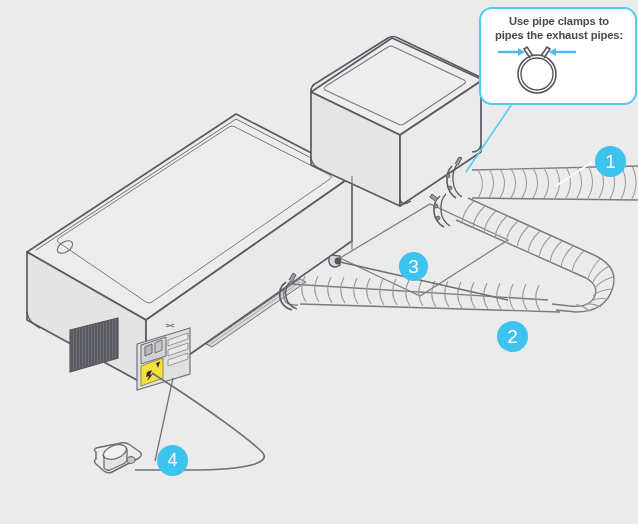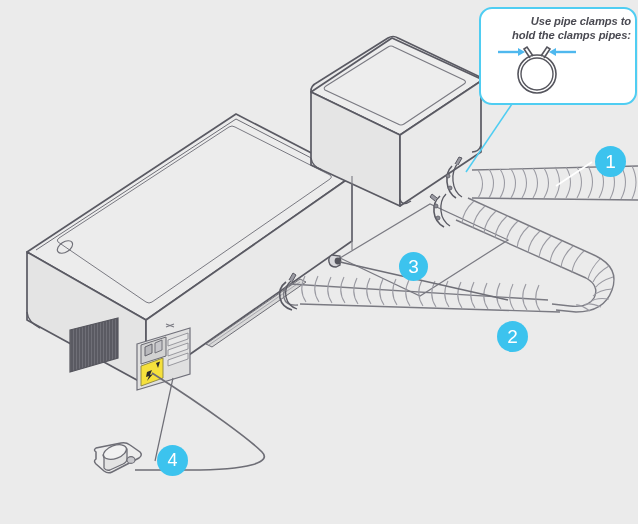--- a/index.html
+++ b/index.html
@@ -22,27 +22,26 @@
     left: 0;
     top: 0;
     width: 638px;
     height: 524px;
   }
   .callout-text {
     position: absolute;
     left: 487px;
     top: 14px;
     width: 144px;
-    text-align: right;
+    text-align: center;
     font-size: 11.2px;
     font-weight: bold;
     line-height: 14px;
     color: #4a4a52;
     letter-spacing: -0.1px;
-    font-style: italic;
   }
   .badge {
     position: absolute;
     border-radius: 50%;
     background: #3cc3ee;
     color: #ffffff;
     display: flex;
     align-items: center;
     justify-content: center;
     font-size: 19px;
@@ -300,21 +299,21 @@
         <g>
           <path d="M576,52 L556,52" stroke="#4fb8ee" stroke-width="2.4"></path>
           <path d="M556,48 L549,52 L556,56 Z" fill="#4fb8ee"></path>
         </g>
       </g>
     </g>
   </svg>
 
   <div class="callout-text">
     <div>Use pipe clamps to</div>
-    <div>hold the clamps pipes:</div>
+    <div>pipes the exhaust pipes:</div>
   </div>
 
   <div class="badge b1">1</div>
   <div class="badge b2">2</div>
   <div class="badge b3">3</div>
   <div class="badge b4">4</div>
 
 </div>
 
 </body></html>

